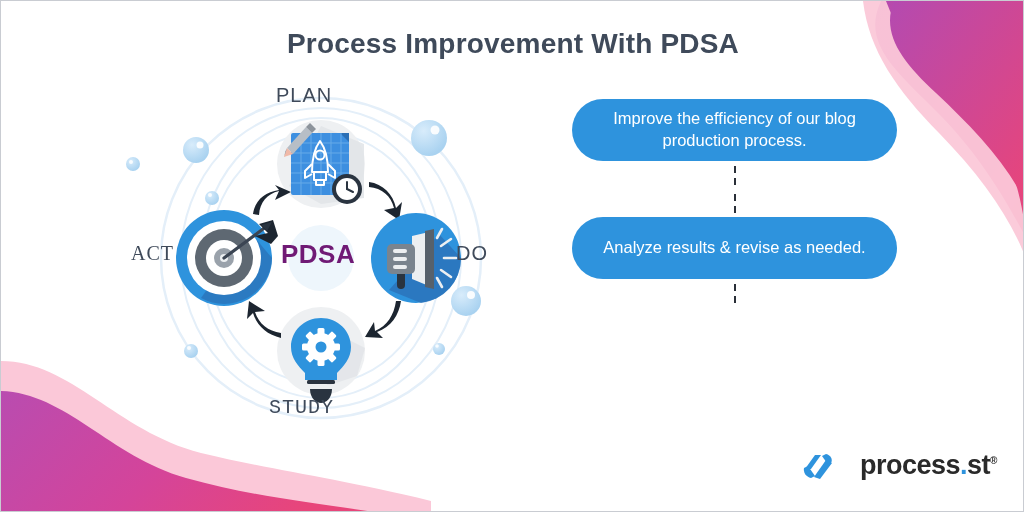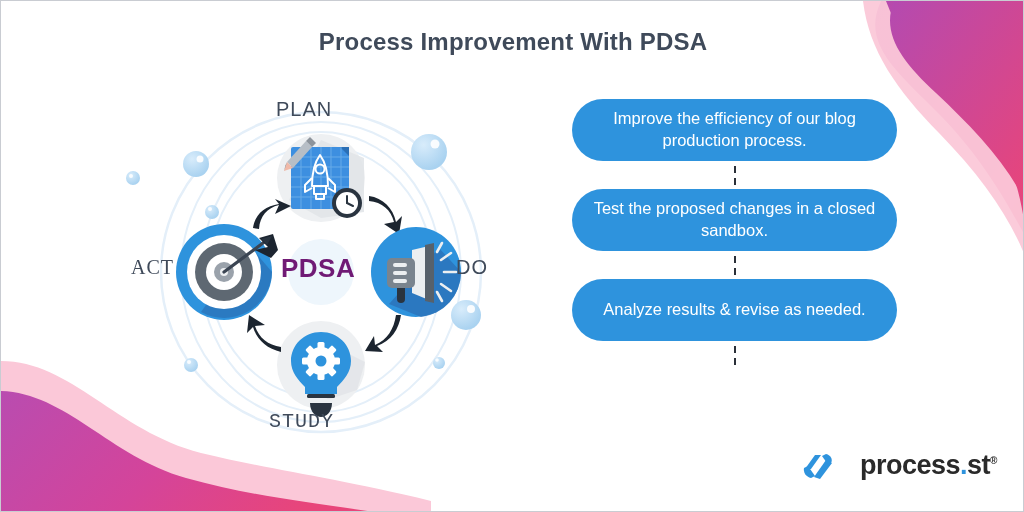--- a/index.html
+++ b/index.html
@@ -29,31 +29,31 @@
     pointer-events: none;
   }
 
   
   #title {
     position: absolute;
     top: 27px;
     left: 0;
     width: 1024px;
     text-align: center;
-    font-size: 24px;
+    font-size: 28px;
     font-weight: bold;
     color: #3f4a5a;
     letter-spacing: 0.2px;
   }
 
   
   #diagram {
     position: absolute;
     left: 120px;
-    top: 99px;
+    top: 85px;
     width: 400px;
     height: 340px;
     text-align: center;
   }
   #diagram svg { display:block; }
 
   .cyc-label {
     position: absolute;
     font-size: 20px;
     color: #3f4a5a;
@@ -353,21 +353,20 @@
     <div class="cyc-label" id="label-act">ACT</div>
     <div id="label-pdsa">PDSA</div>
   </div>
 
   <div id="steps">
     <div class="step">Improve the efficiency of our blog production process.</div>
     <div class="connector">
         <i></i>
         <i></i>
       </div>
-    <div class="step">Test the proposed changes in a closed sandbox.</div>
     <div class="connector">
         <i></i>
         <i></i>
       </div>
     <div class="step">Analyze results &amp; revise as needed.</div>
     <div class="connector">
         <i></i>
         <i></i>
       </div>
   </div>

